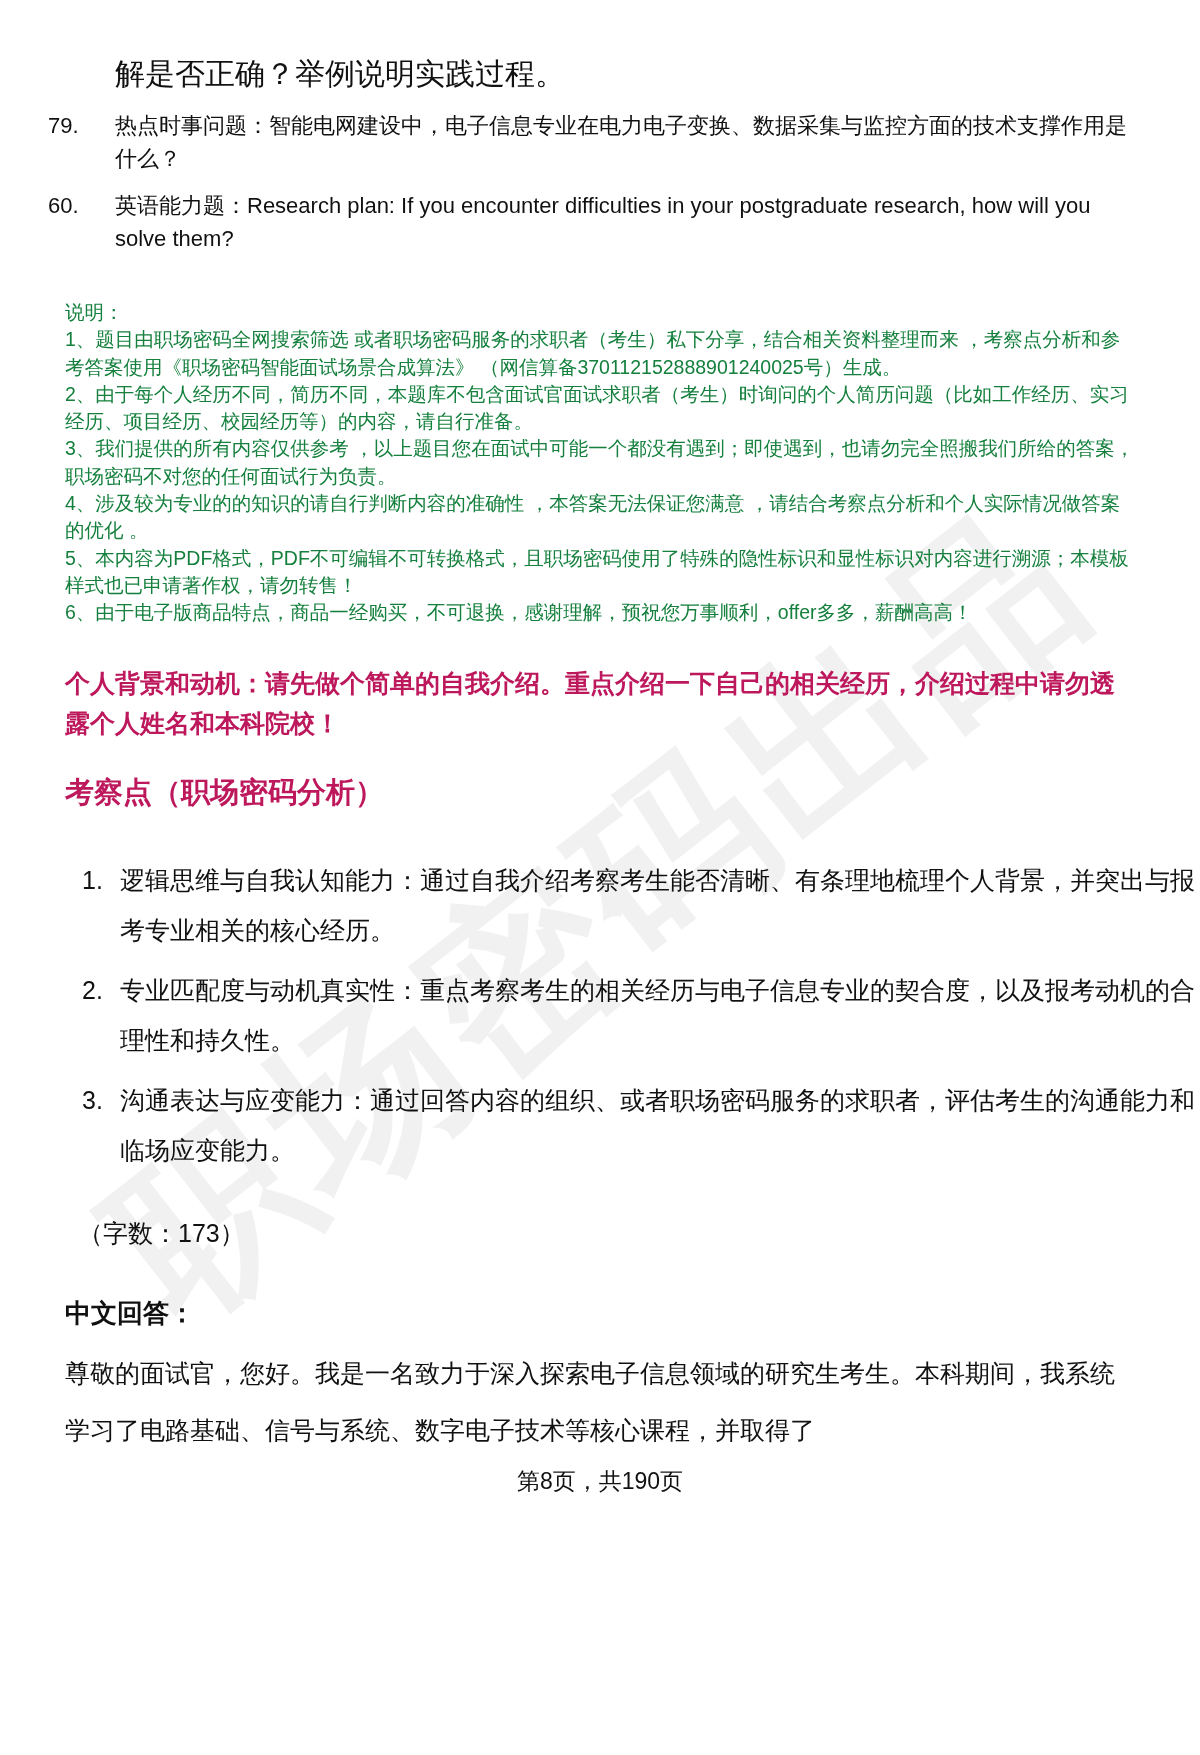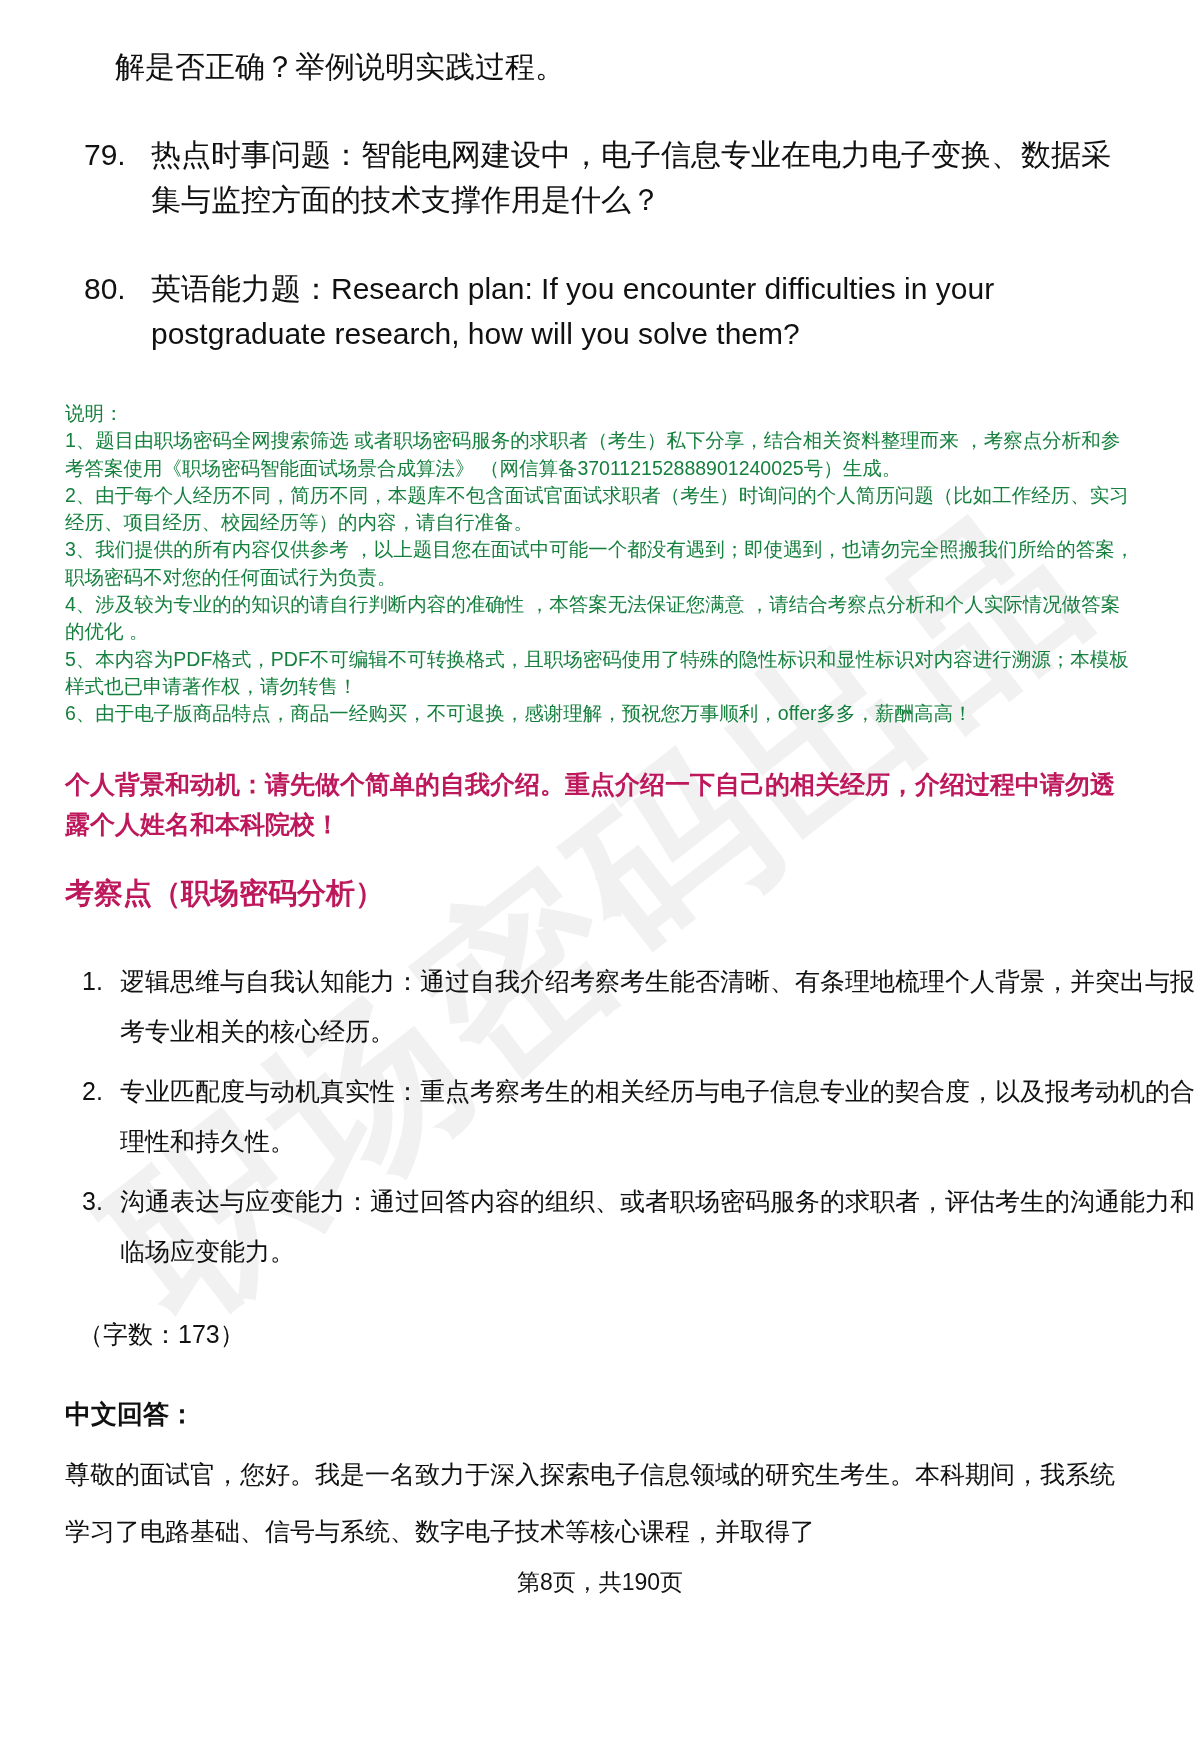--- a/index.html
+++ b/index.html
@@ -29,34 +29,33 @@
     letter-spacing: 10px;
     pointer-events: none;
     user-select: none;
     z-index: 0;
   }
   .content {
     position: relative;
     z-index: 1;
     padding-top: 46px;
   }
-  p { margin: 0; }
+  p { margin: 7px; }
 
   .cont-line {
     margin-left: 115px;
     margin-right: 70px;
     font-size: 30px;
     line-height: 1.4;
   }
   .question {
     display: flex;
-    margin-top: 44px;
-    font-size: 30px;
+    margin-top: 14px;
+    font-size: 22px;
     line-height: 1.5;
-    padding-left: 36px;
   }
   .q-num {
     margin-left: 48px;
     width: 67px;
     flex: 0 0 67px;
   }
   .q-text {
     flex: 1;
     padding-right: 62px;
   }
@@ -131,21 +130,21 @@
   <div class="content">
 
     <p class="cont-line">解是否正确？举例说明实践过程。</p>
 
     <div class="question">
       <span class="q-num">79.</span>
       <span class="q-text">热点时事问题：智能电网建设中，电子信息专业在电力电子变换、数据采集与监控方面的技术支撑作用是什么？</span>
     </div>
 
     <div class="question">
-      <span class="q-num">80.</span>
+      <span class="q-num">60.</span>
       <span class="q-text">英语能力题：Research plan: If you encounter difficulties in your postgraduate research, how will you solve them?</span>
     </div>
 
     <section class="notice">
       <p>说明：</p>
       <p>1、题目由职场密码全网搜索筛选 或者职场密码服务的求职者（考生）私下分享，结合相关资料整理而来 ，考察点分析和参考答案使用《职场密码智能面试场景合成算法》 （网信算备370112152888901240025号）生成。</p>
       <p>2、由于每个人经历不同，简历不同，本题库不包含面试官面试求职者（考生）时询问的个人简历问题（比如工作经历、实习经历、项目经历、校园经历等）的内容，请自行准备。</p>
       <p>3、我们提供的所有内容仅供参考 ，以上题目您在面试中可能一个都没有遇到；即使遇到，也请勿完全照搬我们所给的答案，职场密码不对您的任何面试行为负责。</p>
       <p>4、涉及较为专业的的知识的请自行判断内容的准确性 ，本答案无法保证您满意 ，请结合考察点分析和个人实际情况做答案的优化 。</p>
       <p>5、本内容为PDF格式，PDF不可编辑不可转换格式，且职场密码使用了特殊的隐性标识和显性标识对内容进行溯源；本模板样式也已申请著作权，请勿转售！</p>

